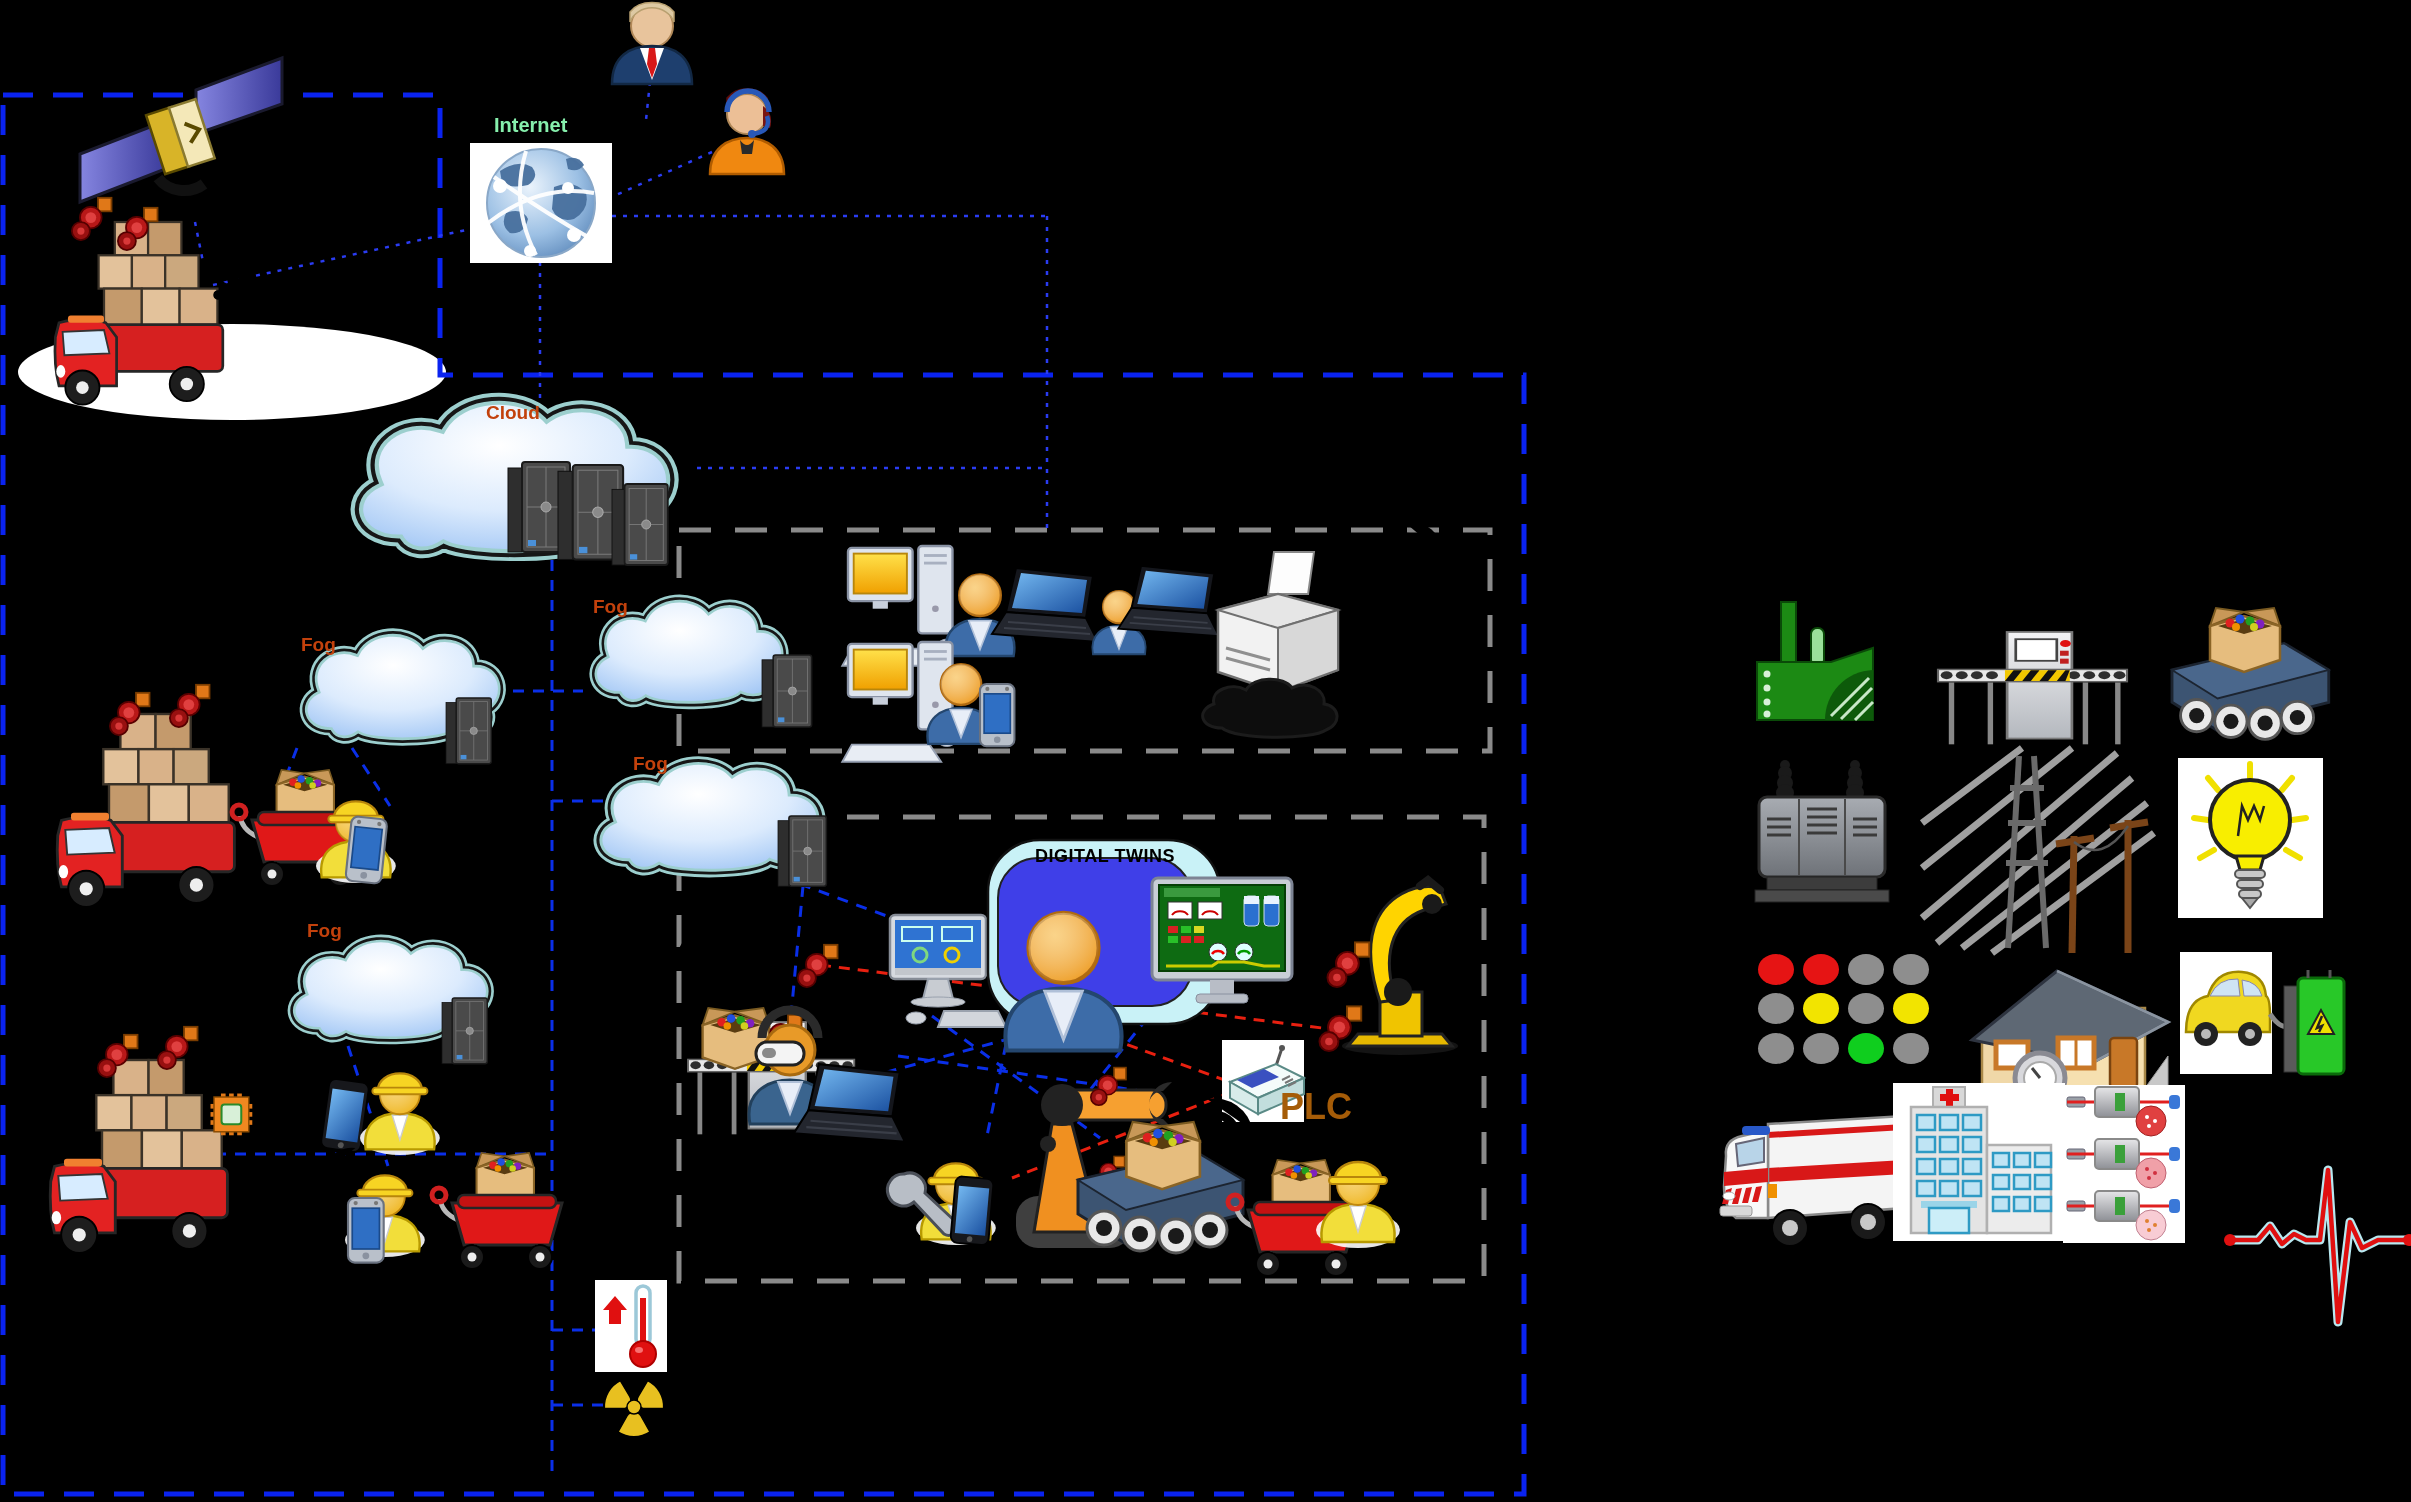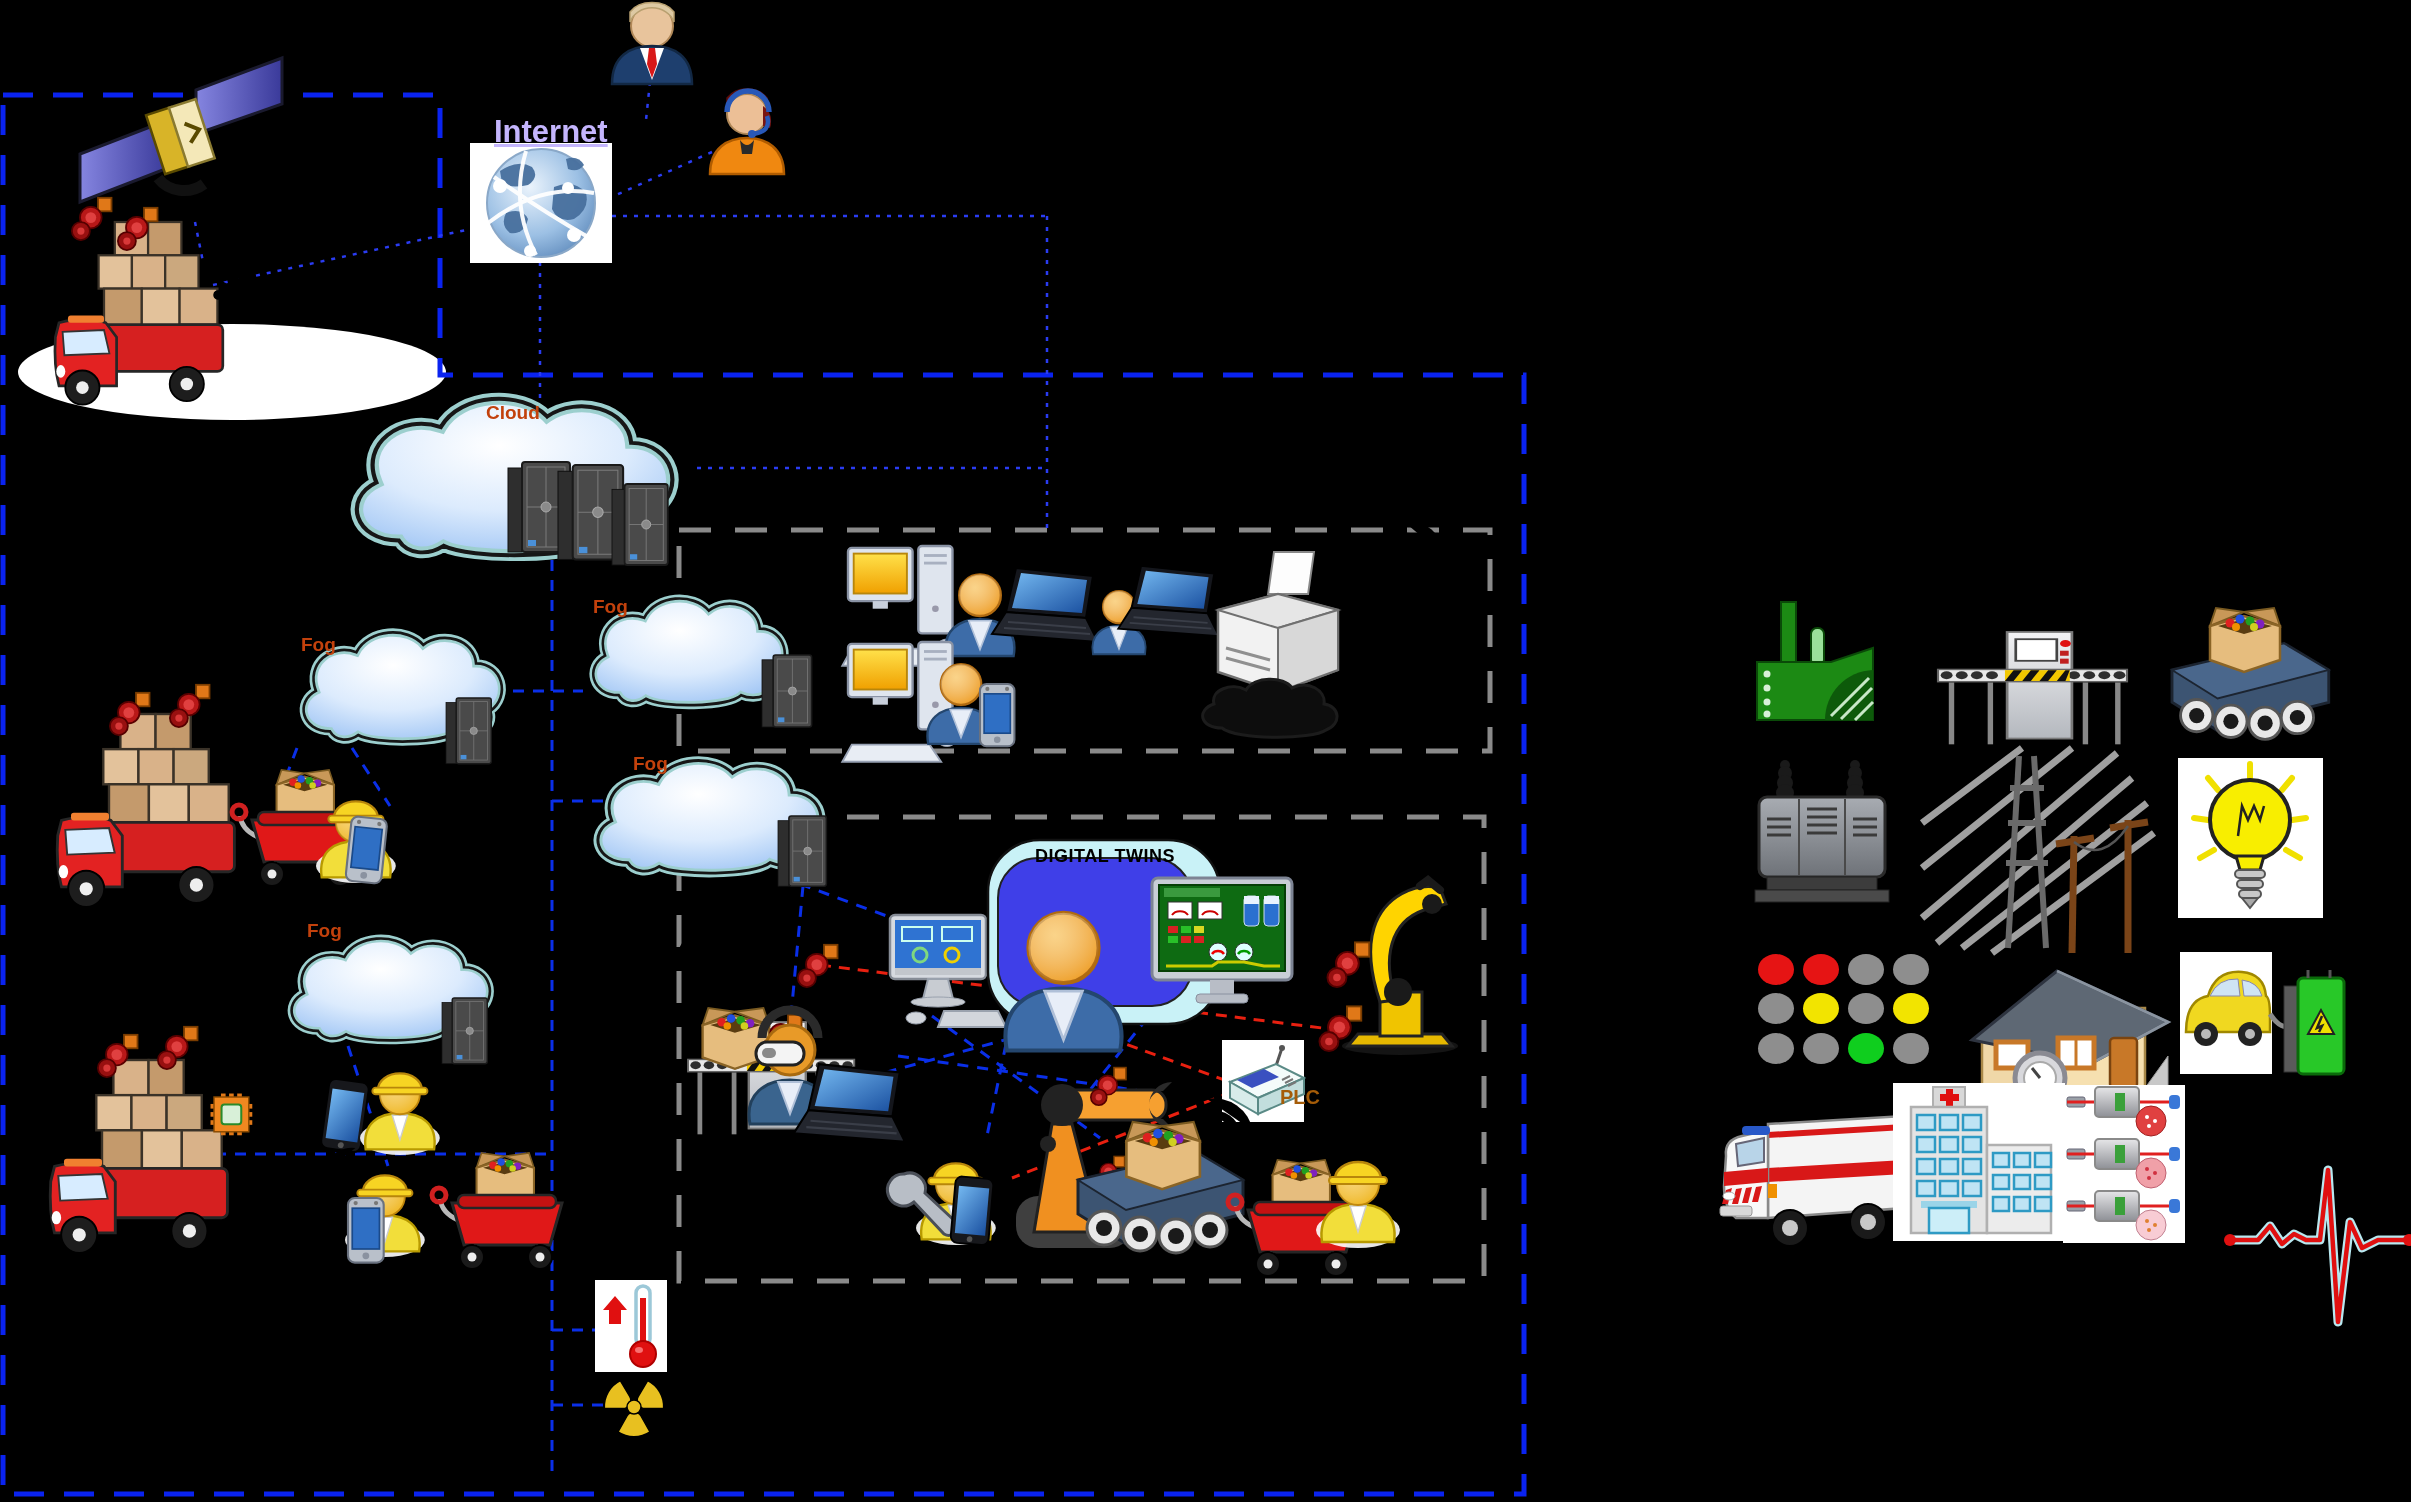--- a/index.html
+++ b/index.html
@@ -1,23 +1,23 @@
 <!DOCTYPE html>
 <html><head>
 <meta charset="utf-8">
 <style>
   html,body{margin:0;padding:0;background:#000;}
   #canvas{position:relative;width:2411px;height:1502px;background:#000;overflow:hidden;
           font-family:"Liberation Sans", sans-serif;}
   #scene{position:absolute;left:0;top:0;}
   .lbl{position:absolute;font-weight:bold;white-space:nowrap;}
-  .lbl-blue{color:#c4b5fd;font-size:31px;text-decoration:underline;}
+  .lbl-blue{color:#86efac;font-size:20px;}
   .lbl-brown{color:#c2410c;font-size:19px;}
   .lbl-dt{color:#000;font-size:18px;letter-spacing:.5px;text-align:center;width:210px;}
-  .lbl-plc{color:#a55c08;font-size:20px;}
+  .lbl-plc{color:#a55c08;font-size:36px;}
   
   .bx{fill:none;stroke:#0a23f0;stroke-width:5;stroke-dasharray:30 20;}
   .gb{fill:none;stroke:#8a8a8a;stroke-width:5;stroke-dasharray:32 24;}
   .dt-l{fill:none;stroke:#2a3cf2;stroke-width:2.5;stroke-dasharray:4 7;}
   .dm{fill:none;stroke:#0a2fe8;stroke-width:3;stroke-dasharray:11 9;}
   .rd{fill:none;stroke:#e82010;stroke-width:3;stroke-dasharray:11 8;}
   
   #traffic-lights{position:absolute;left:1753px;top:950px;width:180px;height:118px;
     display:grid;grid-template-columns:repeat(4,1fr);grid-template-rows:repeat(3,1fr);
     justify-items:center;align-items:center;}

